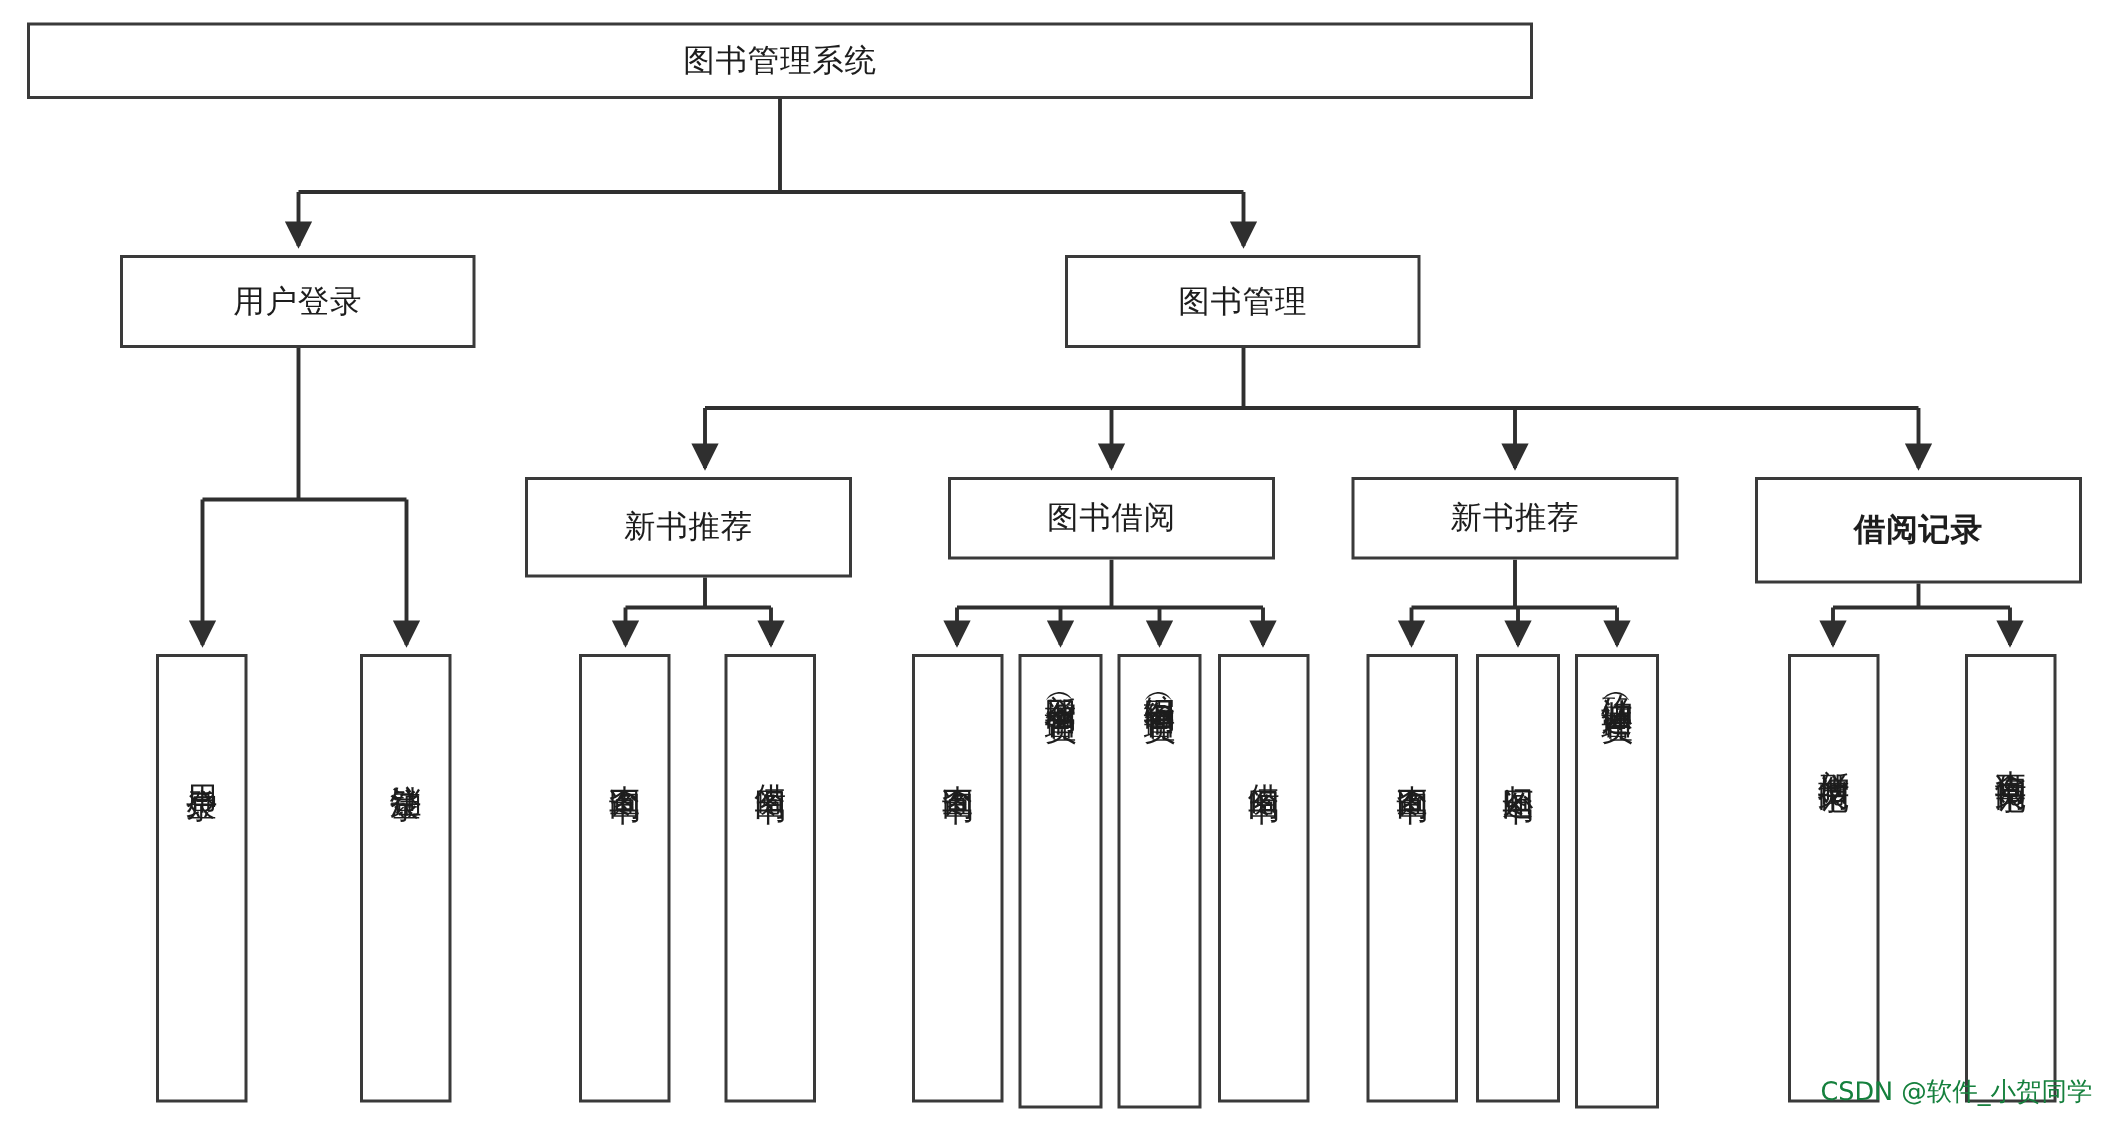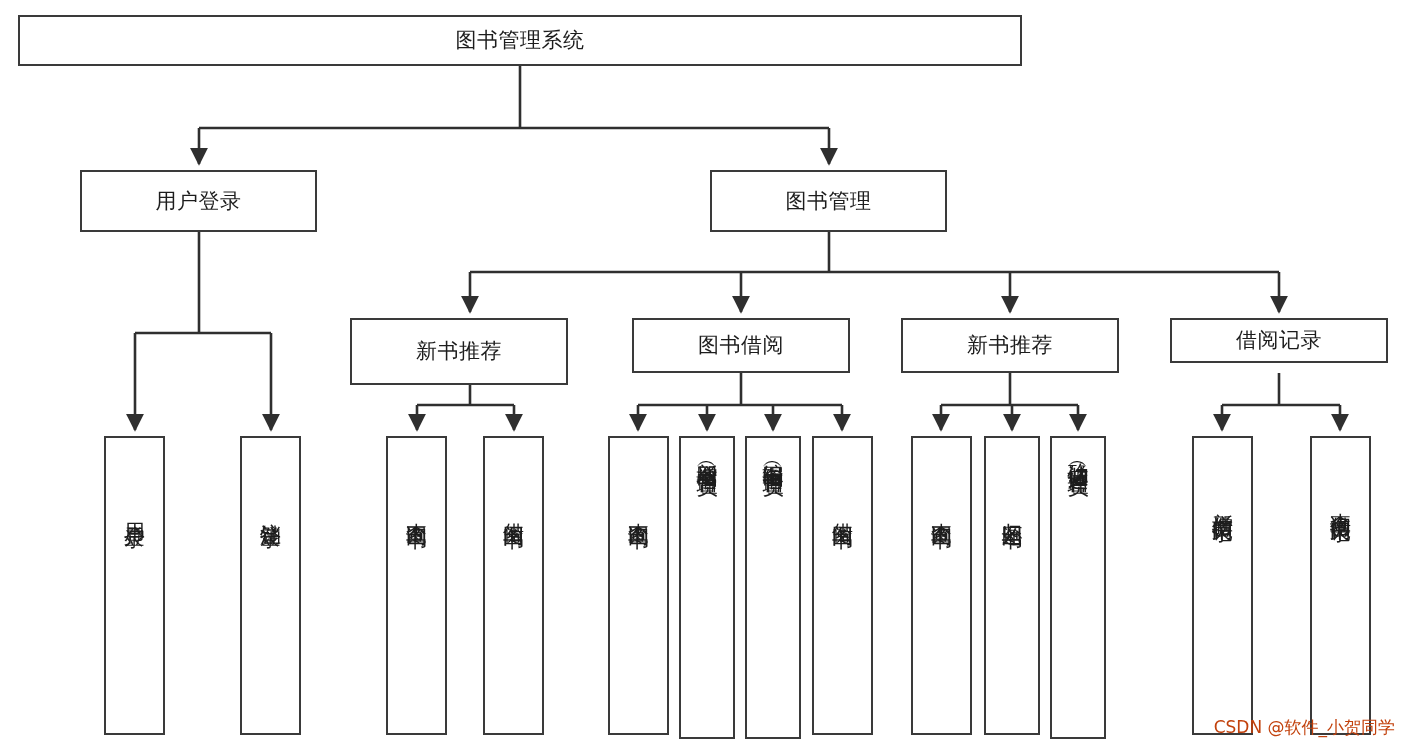--- a/index.html
+++ b/index.html
@@ -66,21 +66,21 @@
     padding-top: 52px;
   }
   .v-node.tall .node-label {
     padding-top: 2px;
   }
   #watermark {
     position: absolute;
     right: 10px;
     bottom: 8px;
     font-size: 17px;
-    color: #c2410c;
+    color: #15803d;
     z-index: 5;
     white-space: nowrap;
   }
 </style>
 </head>
 <body>
 
 <div id="diagram-root">
 
   <svg id="connectors" viewBox="0 0 1405 747" xmlns="http://www.w3.org/2000/svg">
@@ -145,21 +145,21 @@
       </div>
       <div class="node h-node" style="left: 350px; top: 318px; width: 218px; height: 67px;">
         <span class="node-label">新书推荐</span>
       </div>
       <div class="node h-node" style="left: 632px; top: 318px; width: 218px; height: 55px; justify-content: center;">
         <span class="node-label">图书借阅</span>
       </div>
       <div class="node h-node" style="left: 901px; top: 318px; width: 218px; height: 55px;">
         <span class="node-label">新书推荐</span>
       </div>
-      <div class="node h-node" style="left: 1170px; top: 318px; width: 218px; height: 45px;">
+      <div class="node h-node" style="left: 1170px; top: 318px; width: 218px; height: 71px; font-weight: bold;">
         <span class="node-label">借阅记录</span>
       </div>
       <div class="node v-node short" style="left: 104px; top: 436px; width: 61px; height: 299px;">
         <span class="node-label">用户登录</span>
       </div>
       <div class="node v-node short" style="left: 240px; top: 436px; width: 61px; height: 299px;">
         <span class="node-label">注销登录</span>
       </div>
       <div class="node v-node short" style="left: 386px; top: 436px; width: 61px; height: 299px;">
         <span class="node-label">查询图书</span>

